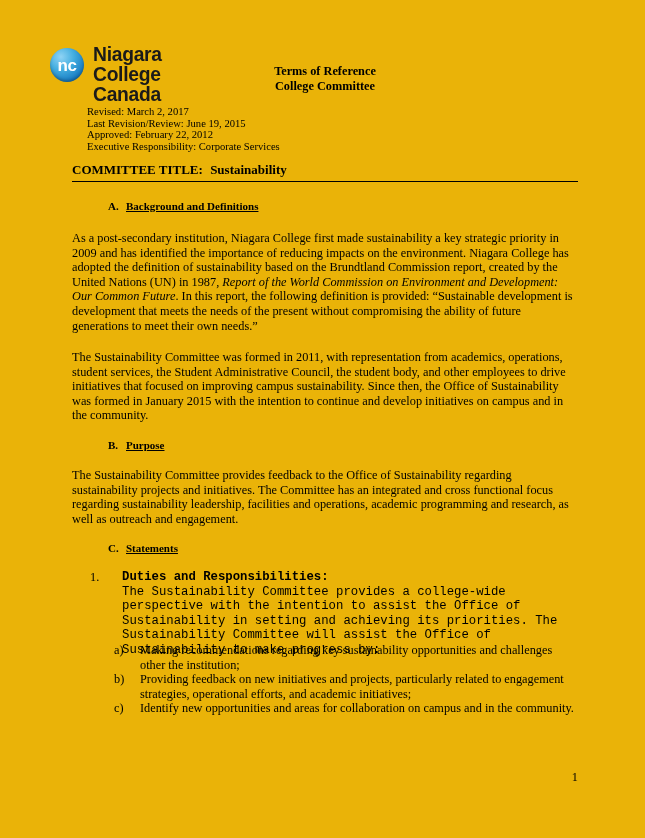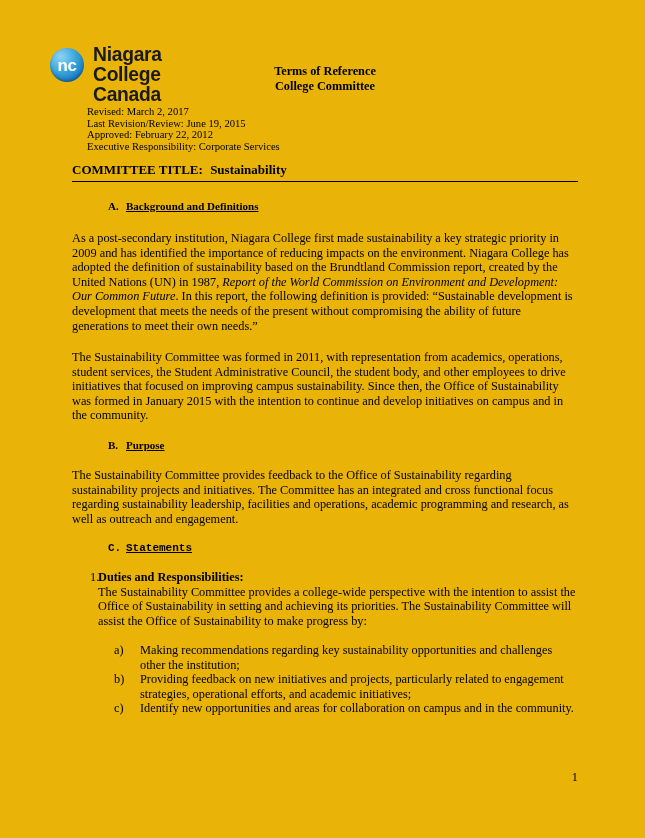--- a/index.html
+++ b/index.html
@@ -135,21 +135,22 @@
     font-size: 12.3px;
     line-height: 14.6px;
   }
   .num-item .marker {
     position: absolute;
     left: 0;
     top: 0;
     width: 22px;
   }
   .num-item .body {
-    margin-left: 8px;
+    margin-left: 32px;
+    font-family: Liberation Mono, monospace;
   }
   .num-item .body .strong {
     font-weight: bold;
     display: block;
   }
 
   
   .alpha-list {
     position: absolute;
     left: 114px;
@@ -221,21 +222,21 @@
   </div>
 
   <div class="para" style="top:350px;">The Sustainability Committee was formed in 2011, with representation from academics, operations, student services, the Student Administrative Council, the student body, and other employees to drive initiatives that focused on improving campus sustainability. Since then, the Office of Sustainability was formed in January 2015 with the intention to continue and develop initiatives on campus and in the community.</div>
 
   <div class="section-heading" style="top:439px;">
     <span class="letter">B.</span><span class="name">Purpose</span>
   </div>
 
   <div class="para" style="top:468px;">The Sustainability Committee provides feedback to the Office of Sustainability regarding sustainability projects and initiatives. The Committee has an integrated and cross functional focus regarding sustainability leadership, facilities and operations, academic programming and research, as well as outreach and engagement.</div>
 
-  <div class="section-heading" style="top:542px;font-family:Liberation Mono, monospace;">
+  <div class="section-heading" style="top:542px;">
     <span class="letter">C.</span><span class="name">Statements</span>
   </div>
 
   <div class="num-item" style="top:570px;">
     <span class="marker">1.</span>
     <div class="body">
       <span class="strong">Duties and Responsibilities:</span>
       <span>The Sustainability Committee provides a college-wide perspective with the intention to assist the Office of Sustainability in setting and achieving its priorities. The Sustainability Committee will assist the Office of Sustainability to make progress by:</span>
     </div>
   </div>

